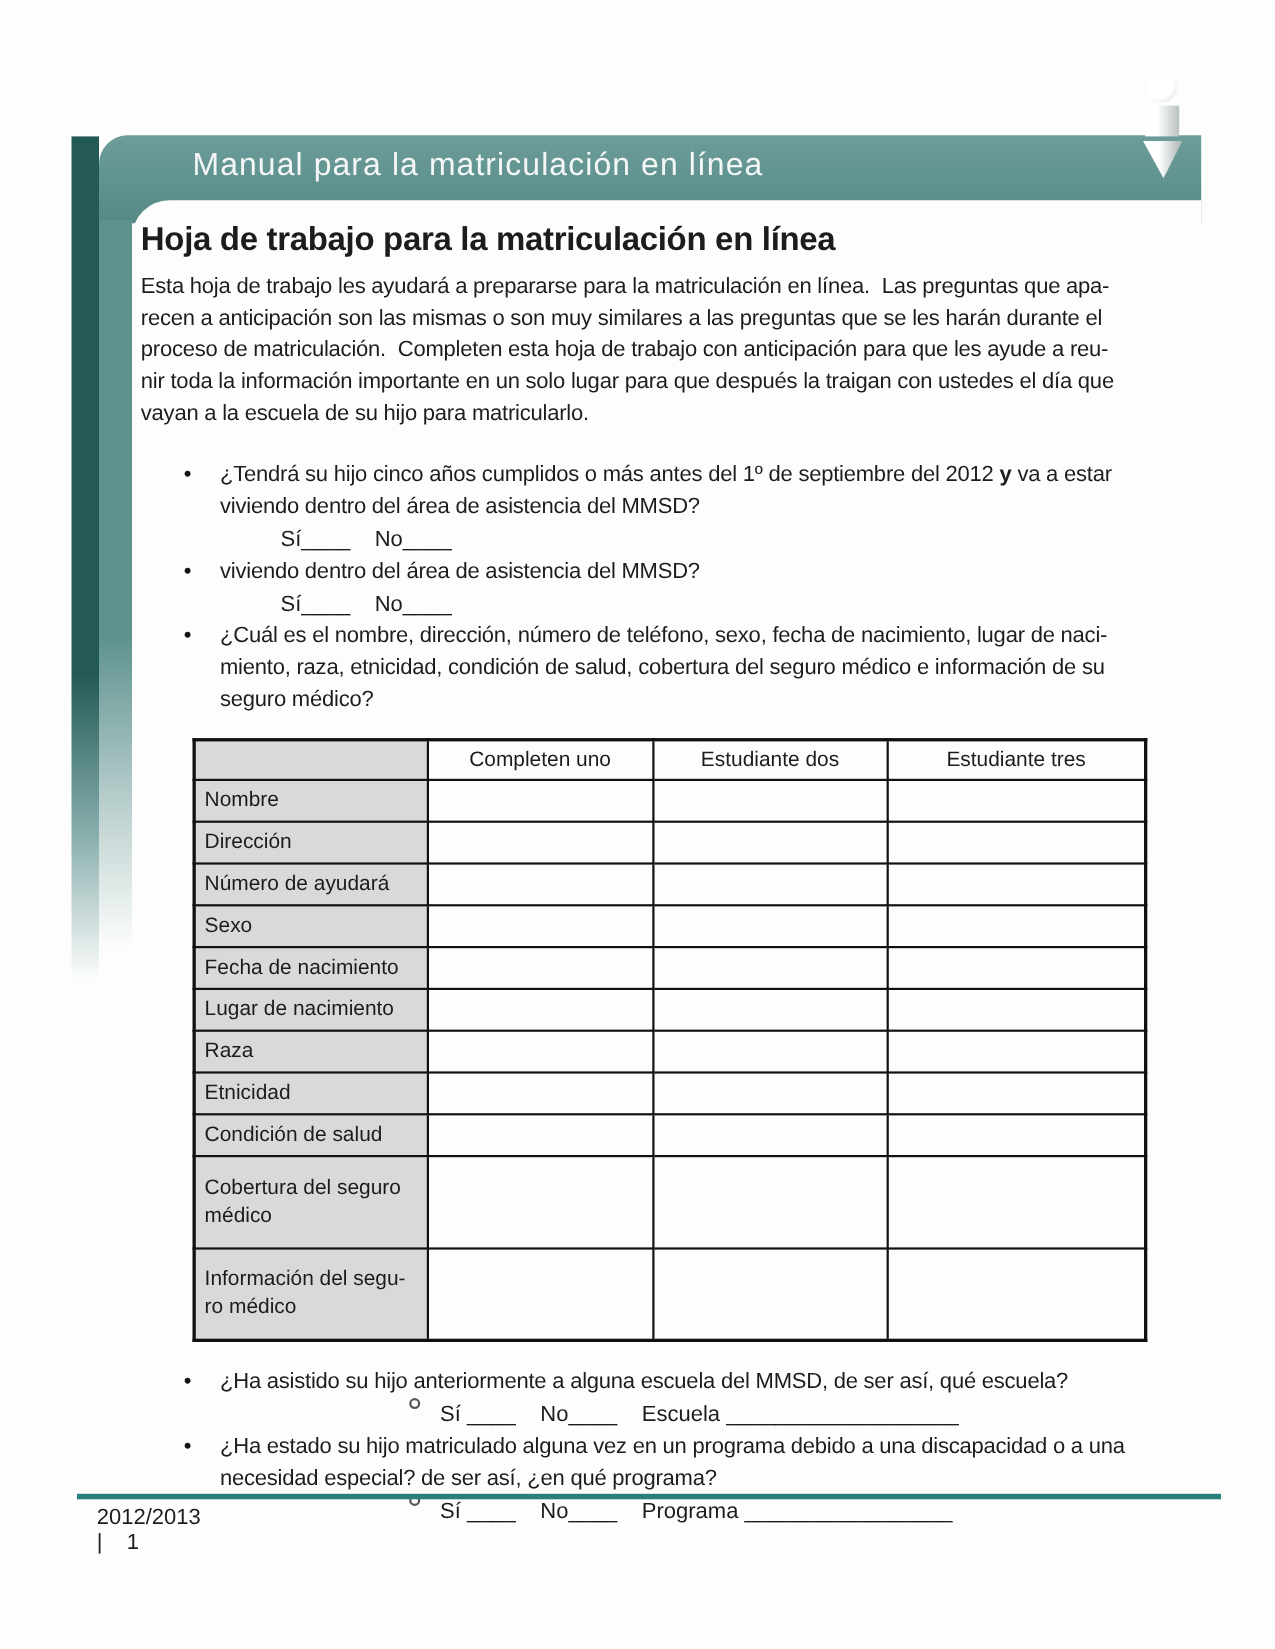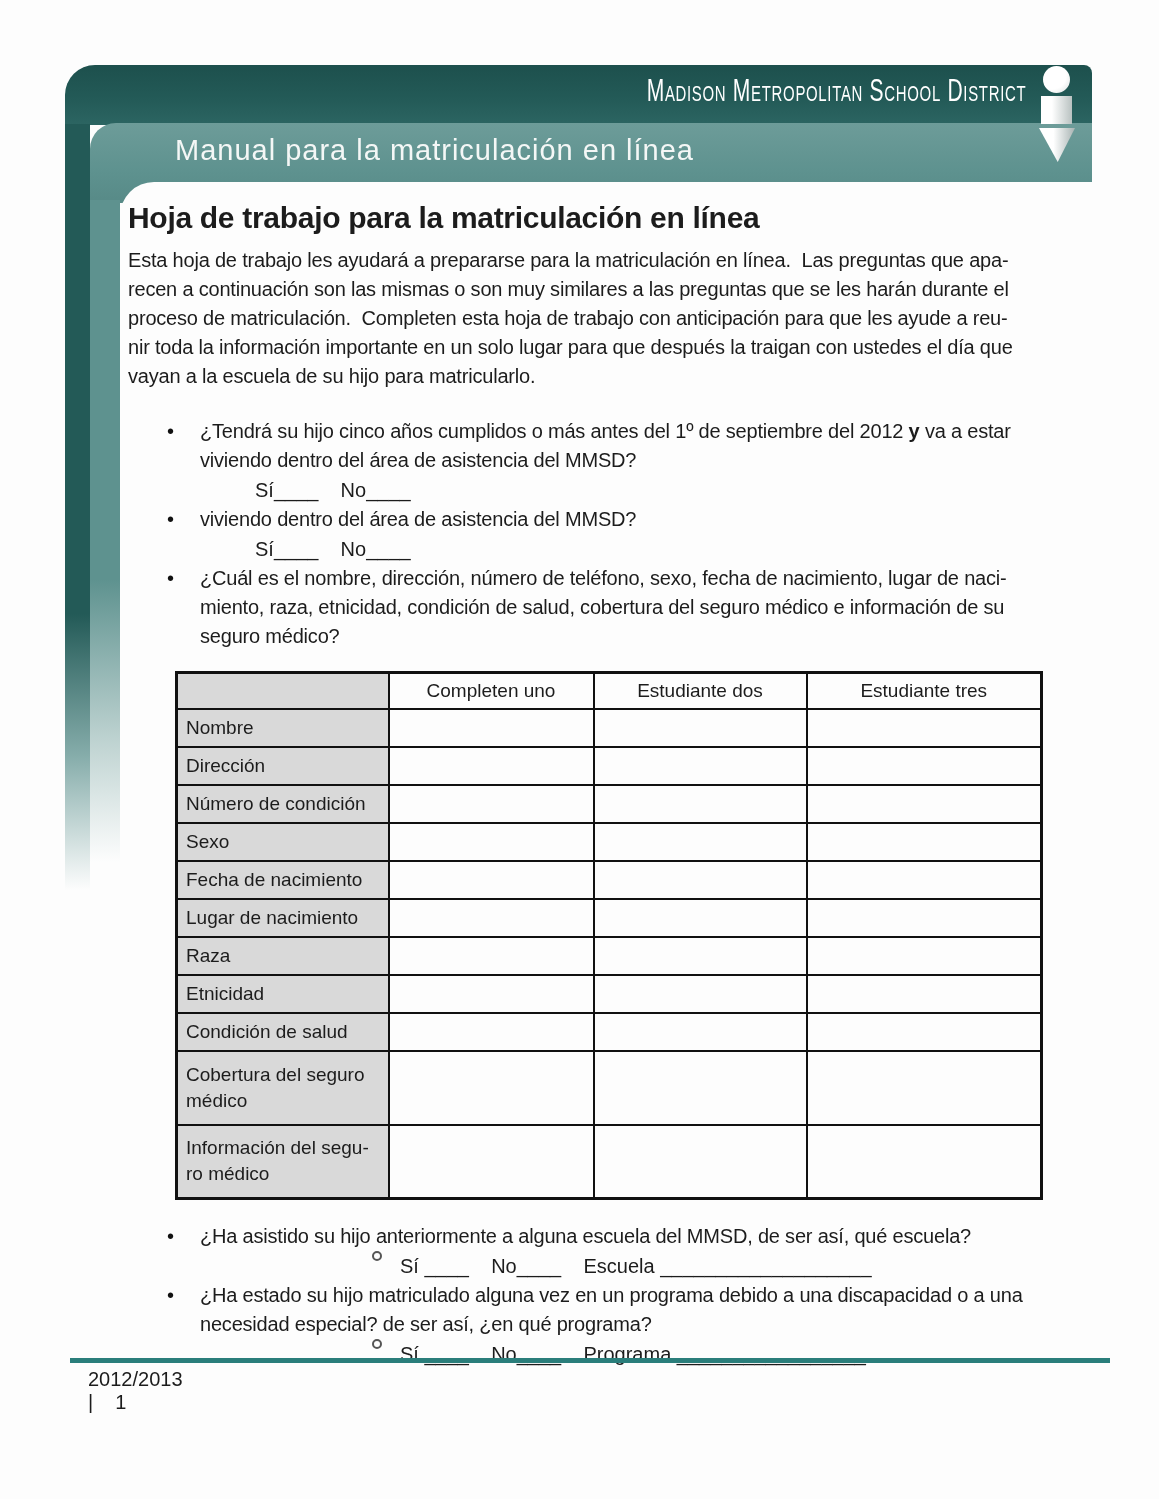--- a/index.html
+++ b/index.html
@@ -118,61 +118,58 @@
   .stu-table .col-uno{width:205px;}
   .stu-table .col-dos{width:213px;}
   .stu-table .col-tres{width:235px;}
   .stu-table thead th{height:36px;text-align:center;}
   .stu-table thead th.corner{background:var(--label-bg);}
   .stu-table tbody th{
     background:var(--label-bg);text-align:left;padding:4px 6px 4px 8px;
     white-space:pre-line;line-height:26px;
   }
   .stu-table tbody tr{height:38px;}
-  .stu-table tbody tr.tall{height:74px;}
+  .stu-table tbody tr.tall{height:84px;}
   
   .footer-rule{
     position:absolute;left:70px;top:1358px;width:1040px;height:5px;
     background:var(--rule-teal);
   }
   .footer-row{
     position:absolute;left:88px;top:1368px;width:975px;
     display:flex;justify-content:space-between;
     font-size:20px;
     flex-direction:column;
   }
   .pagenum{display:flex;gap:22px;}
 </style>
 </head>
 <body>
 
 <div class="page">
 
-  <div class="header-dark">
-    <div class="district">Madison Metropolitan School District</div>
-  </div>
 
   <div class="header-light">
     <div class="manual-title">Manual para la matriculación en línea</div>
   </div>
 
   <div class="strip-dark"></div>
   <div class="strip-light"></div>
 
   <div class="pin">
     <div class="pin-circle"></div>
     <div class="pin-square"></div>
     <div class="pin-triangle"></div>
   </div>
 
   <div class="content-panel">
     <h1 class="doc-title">Hoja de trabajo para la matriculación en línea</h1>
     <div class="intro" id="intro">
         <div class="intro-line">Esta hoja de trabajo les ayudará a prepararse para la matriculación en línea.  Las preguntas que apa-</div>
-        <div class="intro-line">recen a continuación son las mismas o son muy similares a las preguntas que se les harán durante el</div>
+        <div class="intro-line">recen a anticipación son las mismas o son muy similares a las preguntas que se les harán durante el</div>
         <div class="intro-line">proceso de matriculación.  Completen esta hoja de trabajo con anticipación para que les ayude a reu-</div>
         <div class="intro-line">nir toda la información importante en un solo lugar para que después la traigan con ustedes el día que</div>
         <div class="intro-line">vayan a la escuela de su hijo para matricularlo.</div>
       </div>
     <div class="bullets" id="bullets-top">
         <div class="bullet">
           <span class="bullet-marker">•</span>
           <div class="bullet-body">
             <div class="qline"><span>¿Tendrá su hijo cinco años cumplidos o más antes del 1º de septiembre del 2012 </span><span class="b">y</span><span> va a estar</span></div>
             <div class="qline"><span>viviendo dentro del área de asistencia del MMSD?</span></div>
@@ -218,21 +215,21 @@
             <td></td>
             <td></td>
           </tr>
           <tr>
             <th>Dirección</th>
             <td></td>
             <td></td>
             <td></td>
           </tr>
           <tr>
-            <th>Número de condición</th>
+            <th>Número de ayudará</th>
             <td></td>
             <td></td>
             <td></td>
           </tr>
           <tr>
             <th>Sexo</th>
             <td></td>
             <td></td>
             <td></td>
           </tr>

